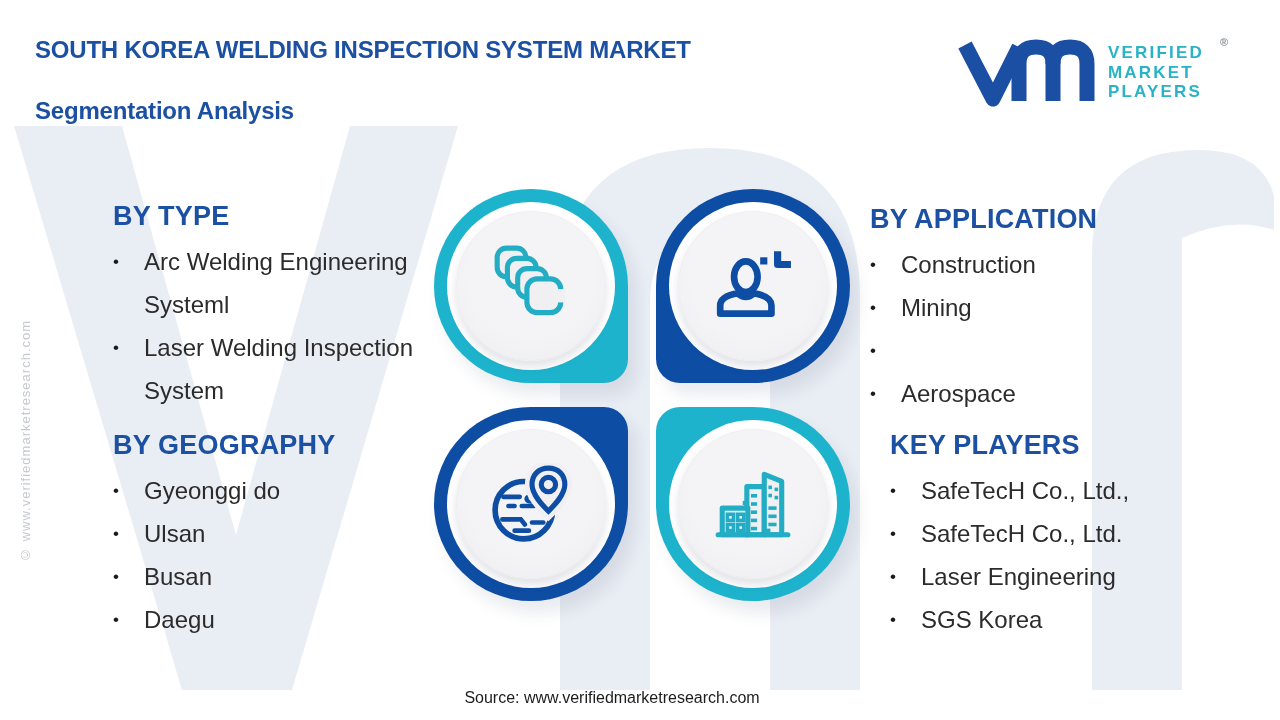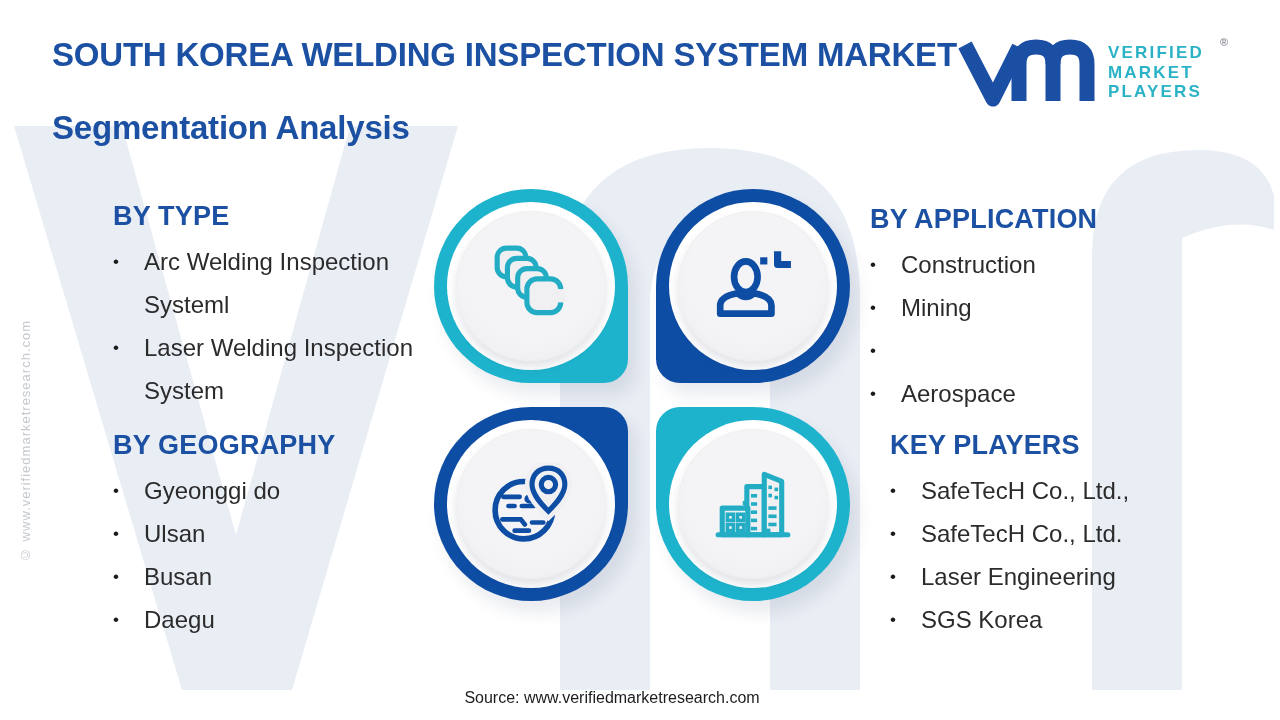--- a/index.html
+++ b/index.html
@@ -21,23 +21,23 @@
 
   
   .wm-svg{position:absolute;left:0;top:0;width:1280px;height:720px;}
   .wm-side{
     position:absolute;left:18px;top:272px;height:290px;
     writing-mode:vertical-rl;transform:rotate(180deg);
     font-size:13px;letter-spacing:1px;color:#c5c9cf;white-space:nowrap;
   }
 
   
-  .title{position:absolute;left:52px;top:36px;color:var(--heading-blue);
-    font-weight:700;font-size:33px;letter-spacing:-.2px;white-space:nowrap;}
-  .title-2{top:97px;margin-top:12px;}
+  .title{position:absolute;left:35px;top:36px;color:var(--heading-blue);
+    font-weight:700;font-size:24px;letter-spacing:-.2px;white-space:nowrap;}
+  .title-2{top:97px;}
 
   
   .logo{position:absolute;left:958px;top:30px;width:290px;height:84px;}
   .logo-mark{position:absolute;left:0;top:4px;}
   .logo-text{position:absolute;left:150px;top:13px;color:#2ab2c6;
     font-weight:700;font-size:17px;line-height:19.5px;letter-spacing:2.2px;}
   .logo-reg{position:absolute;left:262px;top:6px;color:#8b9097;font-size:11px;font-weight:700;}
 
   
   .sec{position:absolute;}
@@ -107,21 +107,21 @@
       <div>PLAYERS</div>
     </div>
     <div class="logo-reg">®</div>
   </div>
 
   <div class="sec sec-type">
     <h3>BY TYPE</h3>
     <ul>
       <li>
           <span class="bl">•</span>
-          <span class="tx">Arc Welding Inspection Systeml</span>
+          <span class="tx">Arc Welding Engineering Systeml</span>
         </li>
       <li>
           <span class="bl">•</span>
           <span class="tx">Laser Welding Inspection System</span>
         </li>
     </ul>
   </div>
 
   <div class="sec sec-geography">
     <h3>BY GEOGRAPHY</h3>

